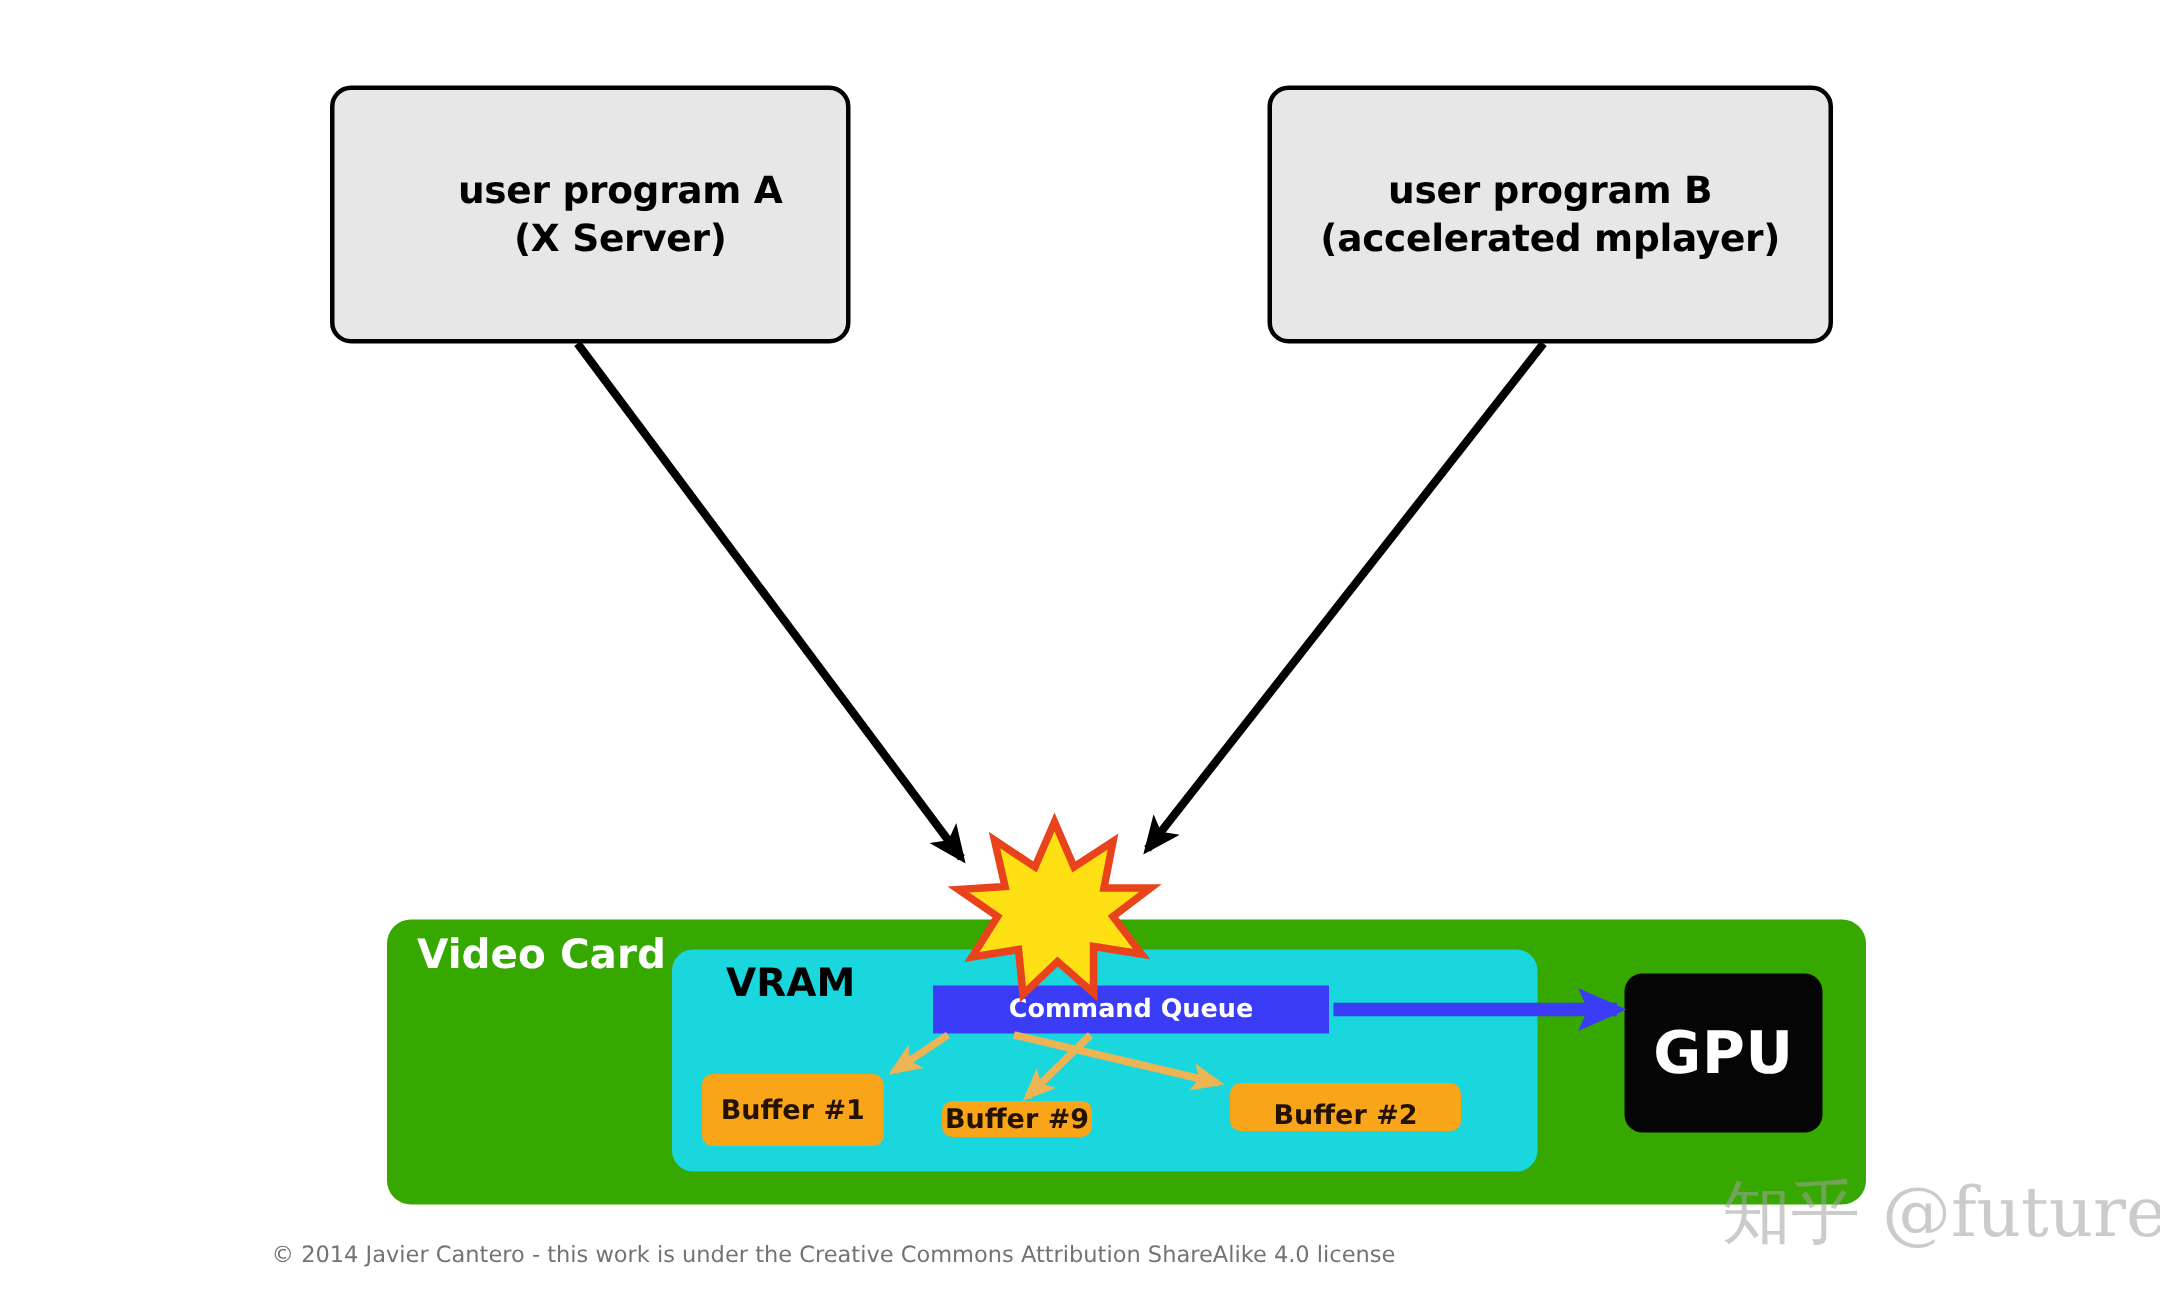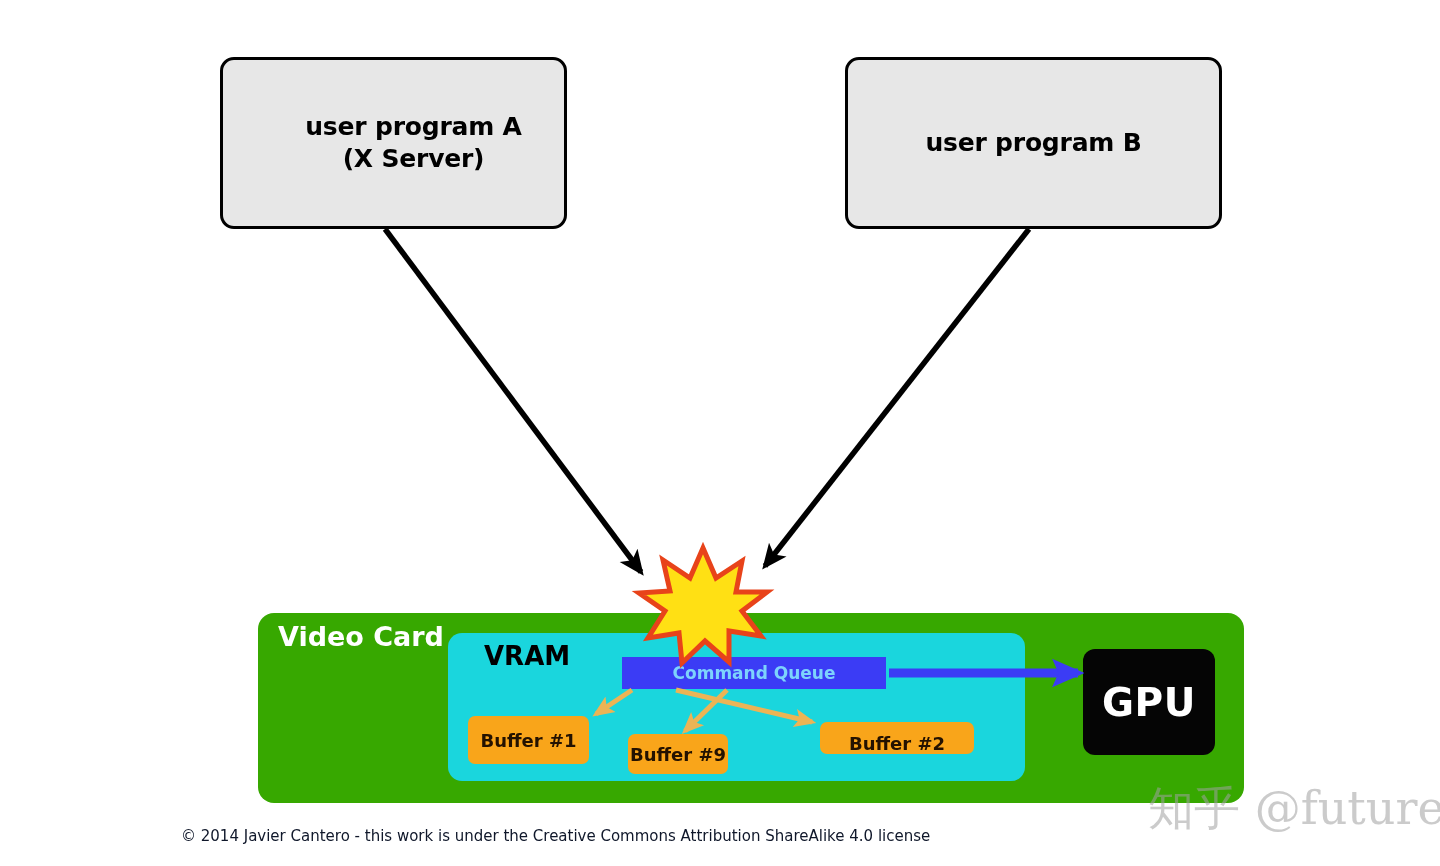--- a/index.html
+++ b/index.html
@@ -83,37 +83,37 @@
   #command-queue {
     position: absolute;
     left: 622px; top: 657px;
     width: 264px; height: 32px;
     background: #3b3cf5;
     display: flex;
     align-items: center;
     justify-content: center;
     font-size: 17px;
     font-weight: bold;
-    color: #7dd3fc;
+    color: #ffffff;
   }
 
   
   .buffer {
     position: absolute;
     background: #f9a51a;
     border-radius: 7px;
     display: flex;
     align-items: center;
     justify-content: center;
     font-size: 18px;
     font-weight: bold;
     color: #241200;
   }
   #buffer-1 { left: 468px; top: 716px; width: 121px; height: 48px; align-items: center; }
-  #buffer-9 { left: 628px; top: 734px; width: 100px; height: 40px; }
+  #buffer-9 { left: 628px; top: 734px; width: 100px; height: 24px; }
   #buffer-2 { left: 820px; top: 722px; width: 154px; height: 32px; align-items: flex-end; }
 
   
   #gpu {
     position: absolute;
     left: 1083px; top: 649px;
     width: 132px; height: 106px;
     background: #050505;
     border-radius: 12px;
     display: flex;
@@ -135,40 +135,41 @@
     white-space: nowrap;
     pointer-events: none;
   }
   #watermark .wm-cjk { font-family: "DejaVu Sans", sans-serif; }
 
   
   #footer {
     position: absolute;
     left: 181px; top: 827px;
     font-size: 15px;
-    color: #0f172a;
+    color: #737373;
     font-family: "DejaVu Sans", sans-serif;
     white-space: nowrap;
   }
 </style>
 </head>
 <body>
 
 <div id="canvas">
 
   <div class="prog-box" id="prog-a">
     <div>
       <span>user program A</span>
       <span class="prog-line2">(X Server)</span>
     </div>
   </div>
 
   <div class="prog-box" id="prog-b">
     <div>
       <span>user program B</span>
+      <span class="prog-line2">(accelerated mplayer)</span>
     </div>
   </div>
 
   <div id="video-card">
     <div id="video-card-label">Video Card</div>
   </div>
 
   <div id="vram">
     <div id="vram-label">VRAM</div>
   </div>

